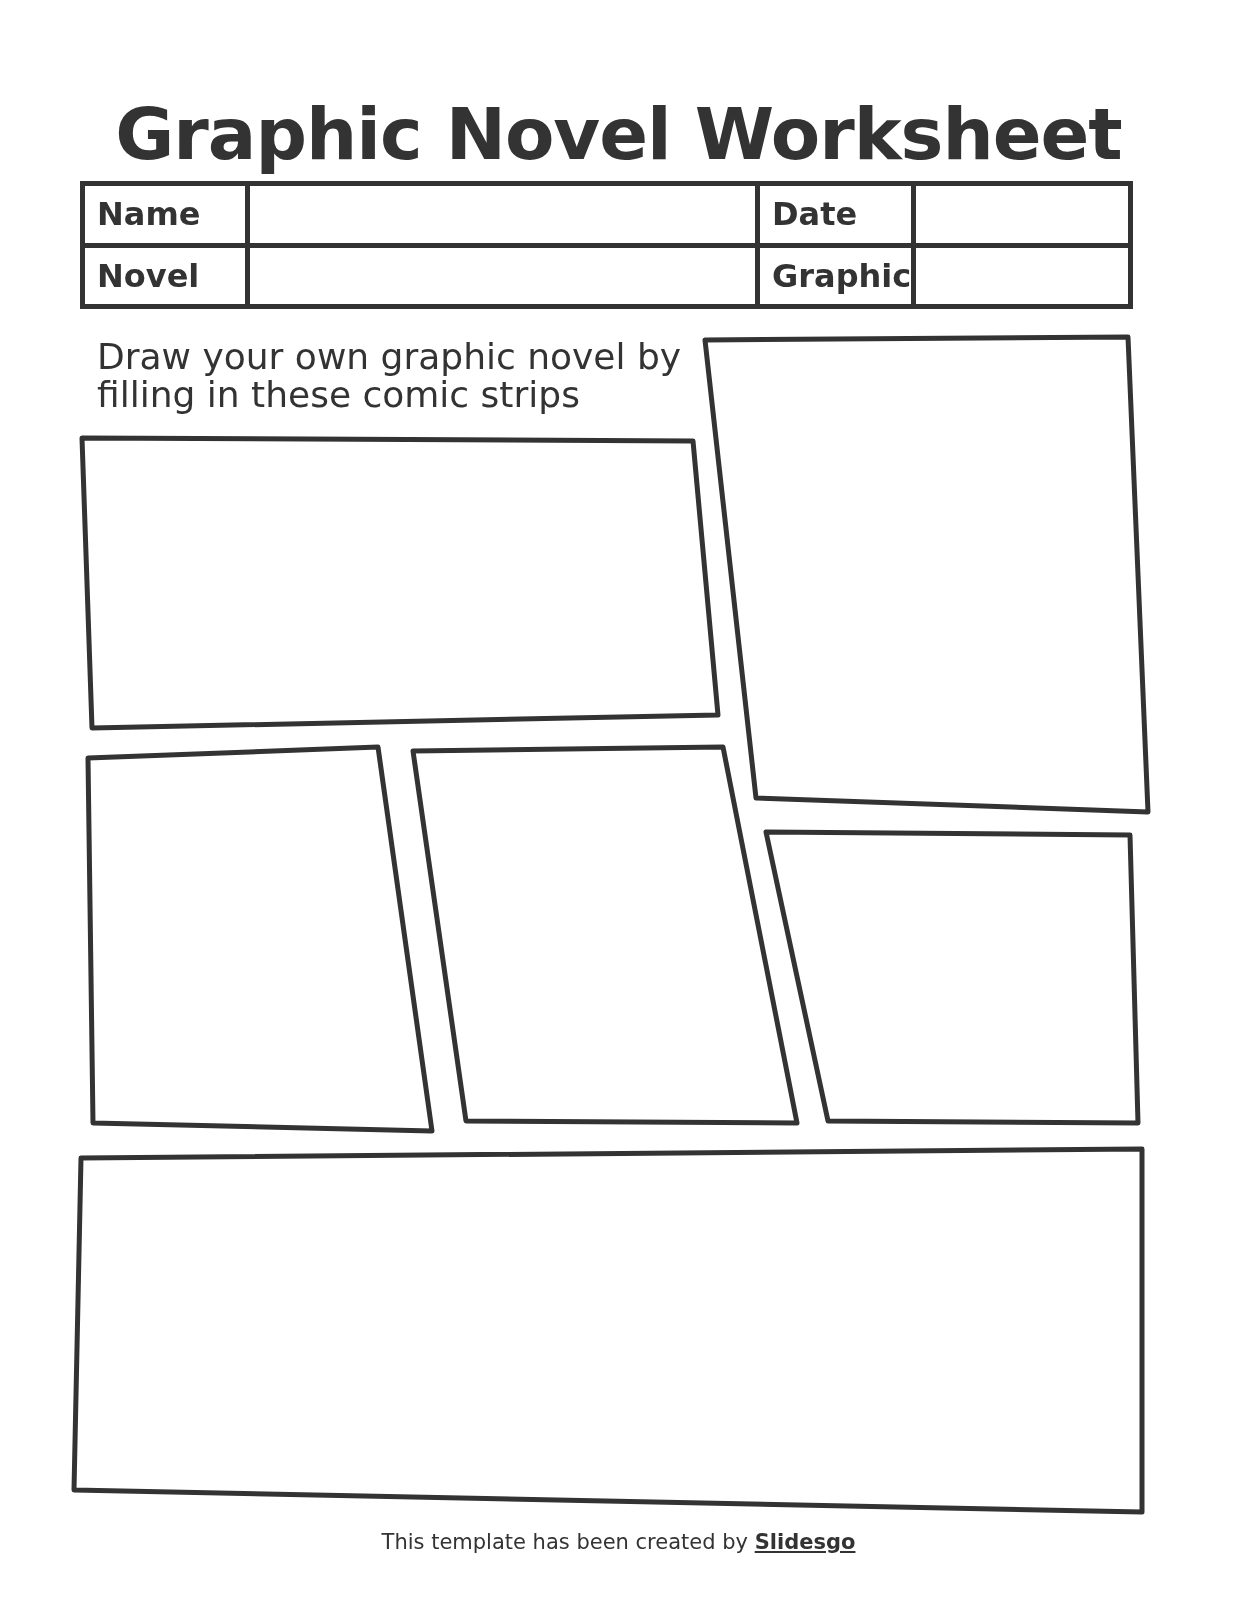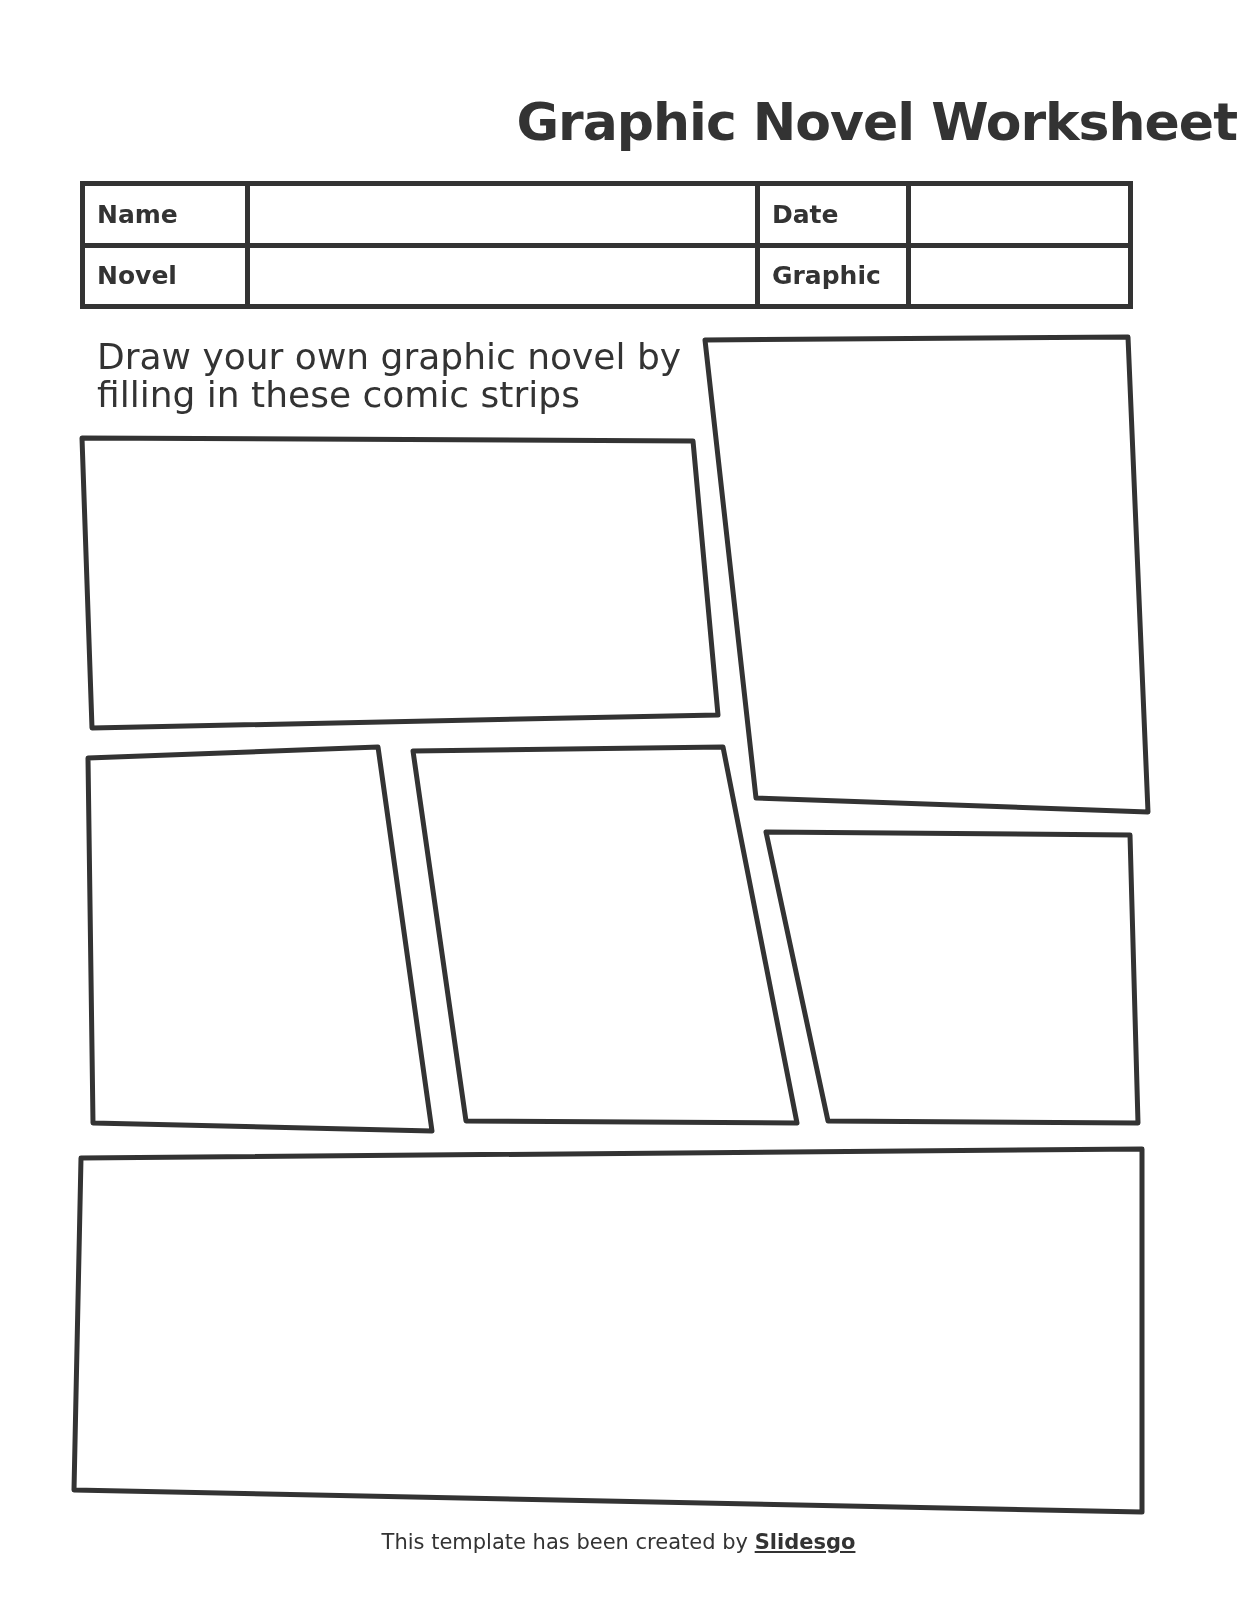--- a/index.html
+++ b/index.html
@@ -1,19 +1,19 @@
 <!DOCTYPE html>
 <html><head>
 <meta charset="utf-8">
 <style>
   html, body { margin: 0; padding: 0; background: #ffffff; }
   body { width: 1237px; height: 1600px; position: relative; overflow: hidden; font-family: "DejaVu Sans", sans-serif; color: #333333; }
-  .title { position: absolute; left: 0; top: 92px; width: 1237px; text-align: right; font-family: "DejaVu Sans", sans-serif; font-weight: bold; font-size: 52px; letter-spacing: -1px; color: #333333; }
+  .title { position: absolute; left: 0; top: 92px; width: 1237px; text-align: center; font-family: "DejaVu Sans", sans-serif; font-weight: bold; font-size: 72px; letter-spacing: -1px; color: #333333; }
   .info-table { position: absolute; left: 80px; top: 181px; width: 1053px; height: 128px; border-collapse: collapse; }
-  .info-table td { border: 5px solid #333333; height: 52px; padding: 0 0 0 12px; font-family: "DejaVu Sans", sans-serif; font-weight: bold; font-size: 25px; color: #333333; }
+  .info-table td { border: 5px solid #333333; height: 52px; padding: 0 0 0 12px; font-family: "DejaVu Sans", sans-serif; font-weight: bold; font-size: 32px; color: #333333; }
   .info-table td.field { padding: 0; }
   .instructions { position: absolute; left: 97px; top: 338px; width: 600px; font-family: "DejaVu Sans", sans-serif; font-size: 36px; line-height: 38px; color: #333333; }
   svg.panels { position: absolute; left: 0; top: 0; }
   .footer { position: absolute; left: 0; top: 1530px; width: 1237px; text-align: center; font-family: "DejaVu Sans", sans-serif; font-size: 21px; color: #333333; }
   .footer a { font-weight: bold; text-decoration: underline; color: #333333; }
 </style>
 </head>
 <body>
 
 <div class="title">Graphic Novel Worksheet</div>

